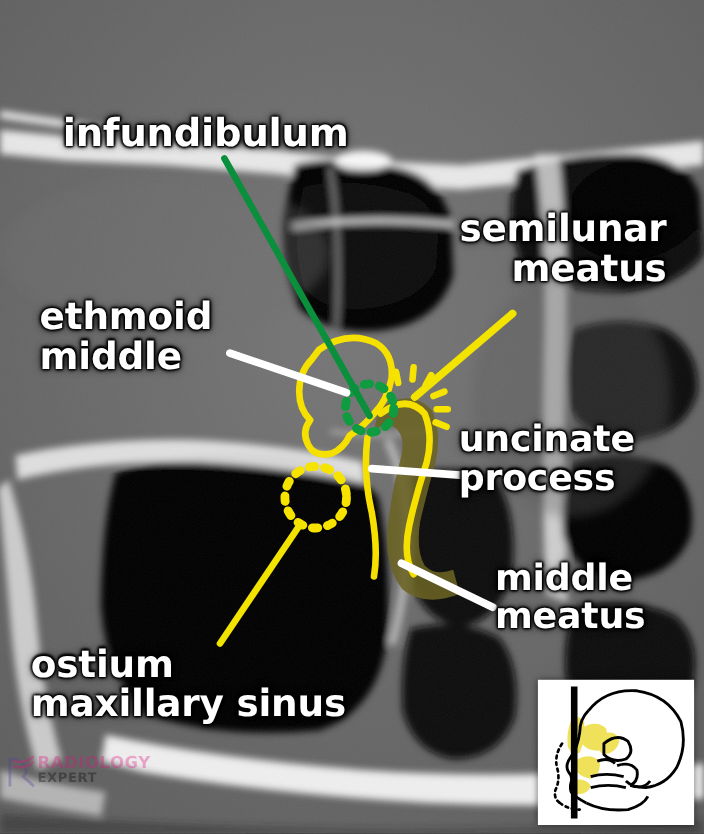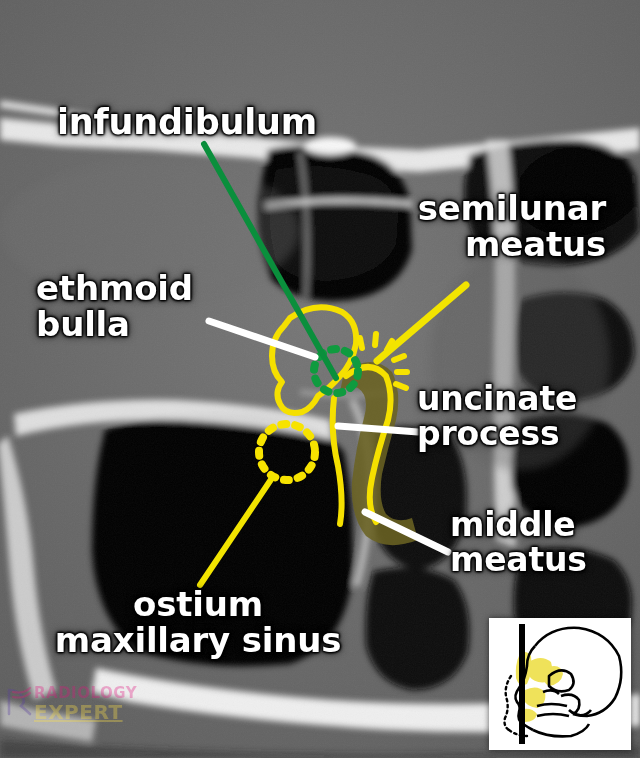--- a/index.html
+++ b/index.html
@@ -17,39 +17,39 @@
       0 0 4px rgba(0,0,0,.95),0 0 8px rgba(0,0,0,.85),
       1px 1px 2px rgba(0,0,0,.95),-1px 1px 2px rgba(0,0,0,.9),
       1px -1px 2px rgba(0,0,0,.9),-1px -1px 2px rgba(0,0,0,.9);
     white-space:pre;pointer-events:none;
   }
   #lbl-infundibulum{left:57px;top:104px;font-size:35px;}
   #lbl-semilunar{left:394px;top:190px;font-size:34px;text-align:right;width:212px;}
   #lbl-ethmoid{left:36px;top:270px;font-size:34px;}
   #lbl-uncinate{left:417px;top:382px;font-size:33px;}
   #lbl-middle{left:450px;top:508px;font-size:33px;text-align:left;}
-  #lbl-ostium{left:28px;top:586px;font-size:34px;text-align:center;width:340px;}
+  #lbl-ostium{left:28px;top:586px;font-size:34px;text-align:left;width:340px;}
 
   #inset{
     position:absolute;left:489px;top:618px;width:142px;height:132px;
     background:#fff;box-shadow:0 0 6px rgba(0,0,0,.6);
   }
   #inset svg{display:block;width:142px;height:132px;}
 
   #watermark{
     position:absolute;left:6px;top:684px;width:120px;height:36px;
     opacity:.33;pointer-events:none;
   }
   #watermark .wm-line1{
     position:absolute;left:28px;top:0px;font-size:15px;font-weight:bold;
     color:#e0147e;letter-spacing:.5px;
   }
   #watermark .wm-line2{
-    position:absolute;left:28px;top:16px;font-size:20px;font-weight:bold;
-    color:#fde047;letter-spacing:.5px;text-decoration:underline;
+    position:absolute;left:28px;top:16px;font-size:12px;font-weight:bold;
+    color:#000000;letter-spacing:.5px;
   }
   #watermark .wm-mark{position:absolute;left:0;top:2px;width:26px;height:30px;}
 </style>
 </head>
 <body>
 
 <div id="stage">
 
   <svg id="ct-layer" viewBox="0 0 640 758" preserveAspectRatio="none">
     <defs>
@@ -186,21 +186,21 @@
 
     <line x1="200" y1="585" x2="272" y2="478" stroke="#f2e400" stroke-width="6" stroke-linecap="round"></line>
   </svg>
 
   <div class="label" id="lbl-infundibulum">infundibulum</div>
 
   <div class="label" id="lbl-semilunar">semilunar
 meatus</div>
 
   <div class="label" id="lbl-ethmoid">ethmoid
-bulla</div>
+middle</div>
 
   <div class="label" id="lbl-middle">middle
 meatus</div>
 
   <div class="label" id="lbl-uncinate">uncinate
 process</div>
 
   <div class="label" id="lbl-ostium">ostium
 maxillary sinus</div>
 

